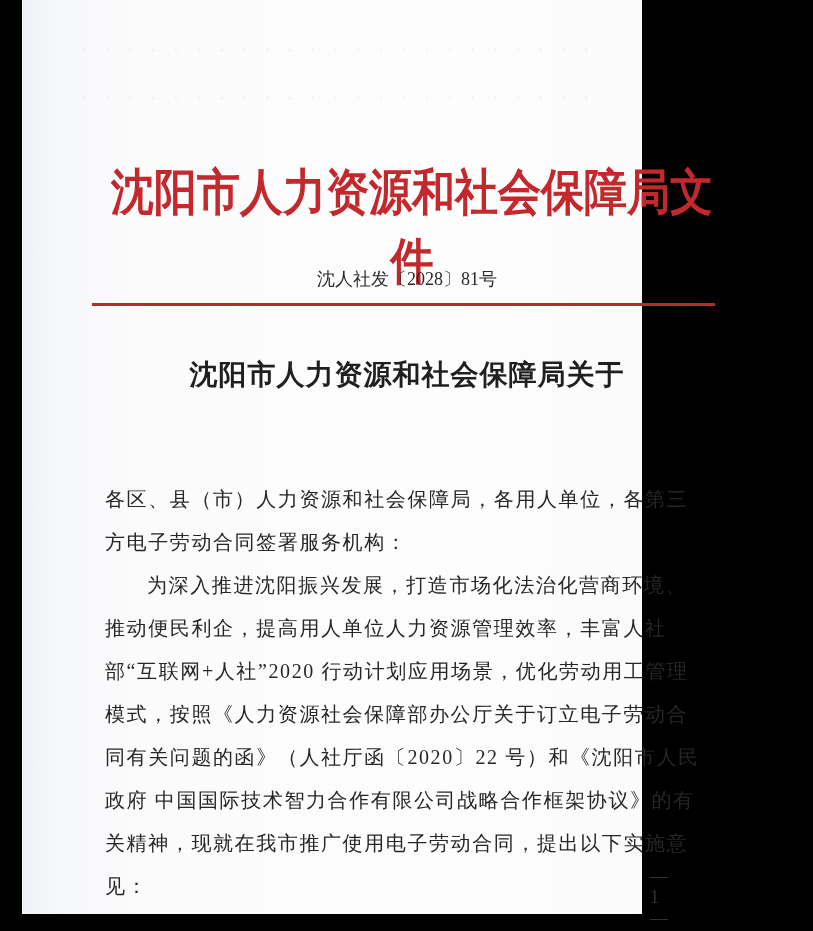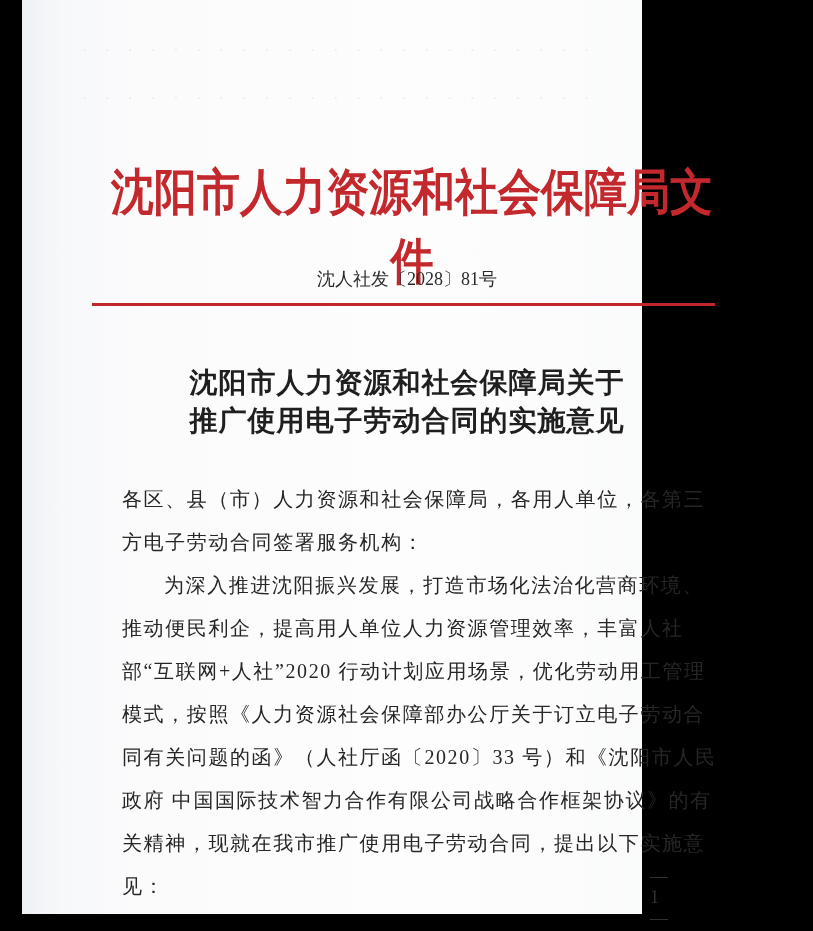--- a/index.html
+++ b/index.html
@@ -17,49 +17,47 @@
     color: #c3282c; font-family: "Liberation Serif", "DejaVu Serif", serif; font-weight: bold;
     font-size: 43px; letter-spacing: 0px; line-height: 60px;
     transform: scaleY(1.15); transform-origin: top center;
   }
   .docno {
     position: absolute; left: 0; width: 770px; top: 266px; text-align: center;
     font-size: 18px; color: #2a2a2a; line-height: 26px; font-family: "Liberation Serif", serif;
   }
   .redrule { position: absolute; left: 70px; top: 303px; width: 623px; height: 3px; background: #c0272d; }
   .title {
-    position: absolute; left: 0; width: 770px; top: 364px; text-align: center;
+    position: absolute; left: 0; width: 770px; top: 356px; text-align: center;
     font-size: 28px; font-weight: bold; color: #1f1f1f; line-height: 38px; letter-spacing: 1px;
     font-family: "Liberation Serif", "DejaVu Serif", serif;
   }
   .body {
     position: absolute; left: 83px; top: 478px; width: 600px;
     font-size: 20px; line-height: 43px; color: #262626; letter-spacing: 1.6px;
     font-family: "Liberation Serif", "DejaVu Serif", serif;
-    margin-left: 17px;
   }
   .body p { margin: 0; }
   .indent { text-indent: 42px; }
   .pageno { position: absolute; left: 628px; top: 866px; font-size: 18px; color: #333; font-family: "Liberation Serif", serif; }
 </style>
 </head>
 <body>
 
 <div class="page">
   <div class="faint" style="top:40px">· · · · · · · · · · · · · · · · · · · · · · ·</div>
   <div class="faint" style="top:88px">· · · · · · · · · · · · · · · · · · · · · · ·</div>
 
   <div class="masthead">沈阳市人力资源和社会保障局文件</div>
   <div class="docno">沈人社发〔2028〕81号</div>
   <div class="redrule"></div>
 
   <div class="title">
     <div>沈阳市人力资源和社会保障局关于</div>
-    <div>推广使用电子劳动合同的实施意见</div>
   </div>
 
   <div class="body">
     <p>各区、县（市）人力资源和社会保障局，各用人单位，各第三方电子劳动合同签署服务机构：</p>
-    <p class="indent">为深入推进沈阳振兴发展，打造市场化法治化营商环境、推动便民利企，提高用人单位人力资源管理效率，丰富人社部“互联网+人社”2020 行动计划应用场景，优化劳动用工管理模式，按照《人力资源社会保障部办公厅关于订立电子劳动合同有关问题的函》（人社厅函〔2020〕33 号）和《沈阳市人民政府 中国国际技术智力合作有限公司战略合作框架协议》的有关精神，现就在我市推广使用电子劳动合同，提出以下实施意见：</p>
+    <p class="indent">为深入推进沈阳振兴发展，打造市场化法治化营商环境、推动便民利企，提高用人单位人力资源管理效率，丰富人社部“互联网+人社”2020 行动计划应用场景，优化劳动用工管理模式，按照《人力资源社会保障部办公厅关于订立电子劳动合同有关问题的函》（人社厅函〔2020〕22 号）和《沈阳市人民政府 中国国际技术智力合作有限公司战略合作框架协议》的有关精神，现就在我市推广使用电子劳动合同，提出以下实施意见：</p>
   </div>
 
   <div class="pageno">— 1 —</div>
 </div>
 
 </body></html>

